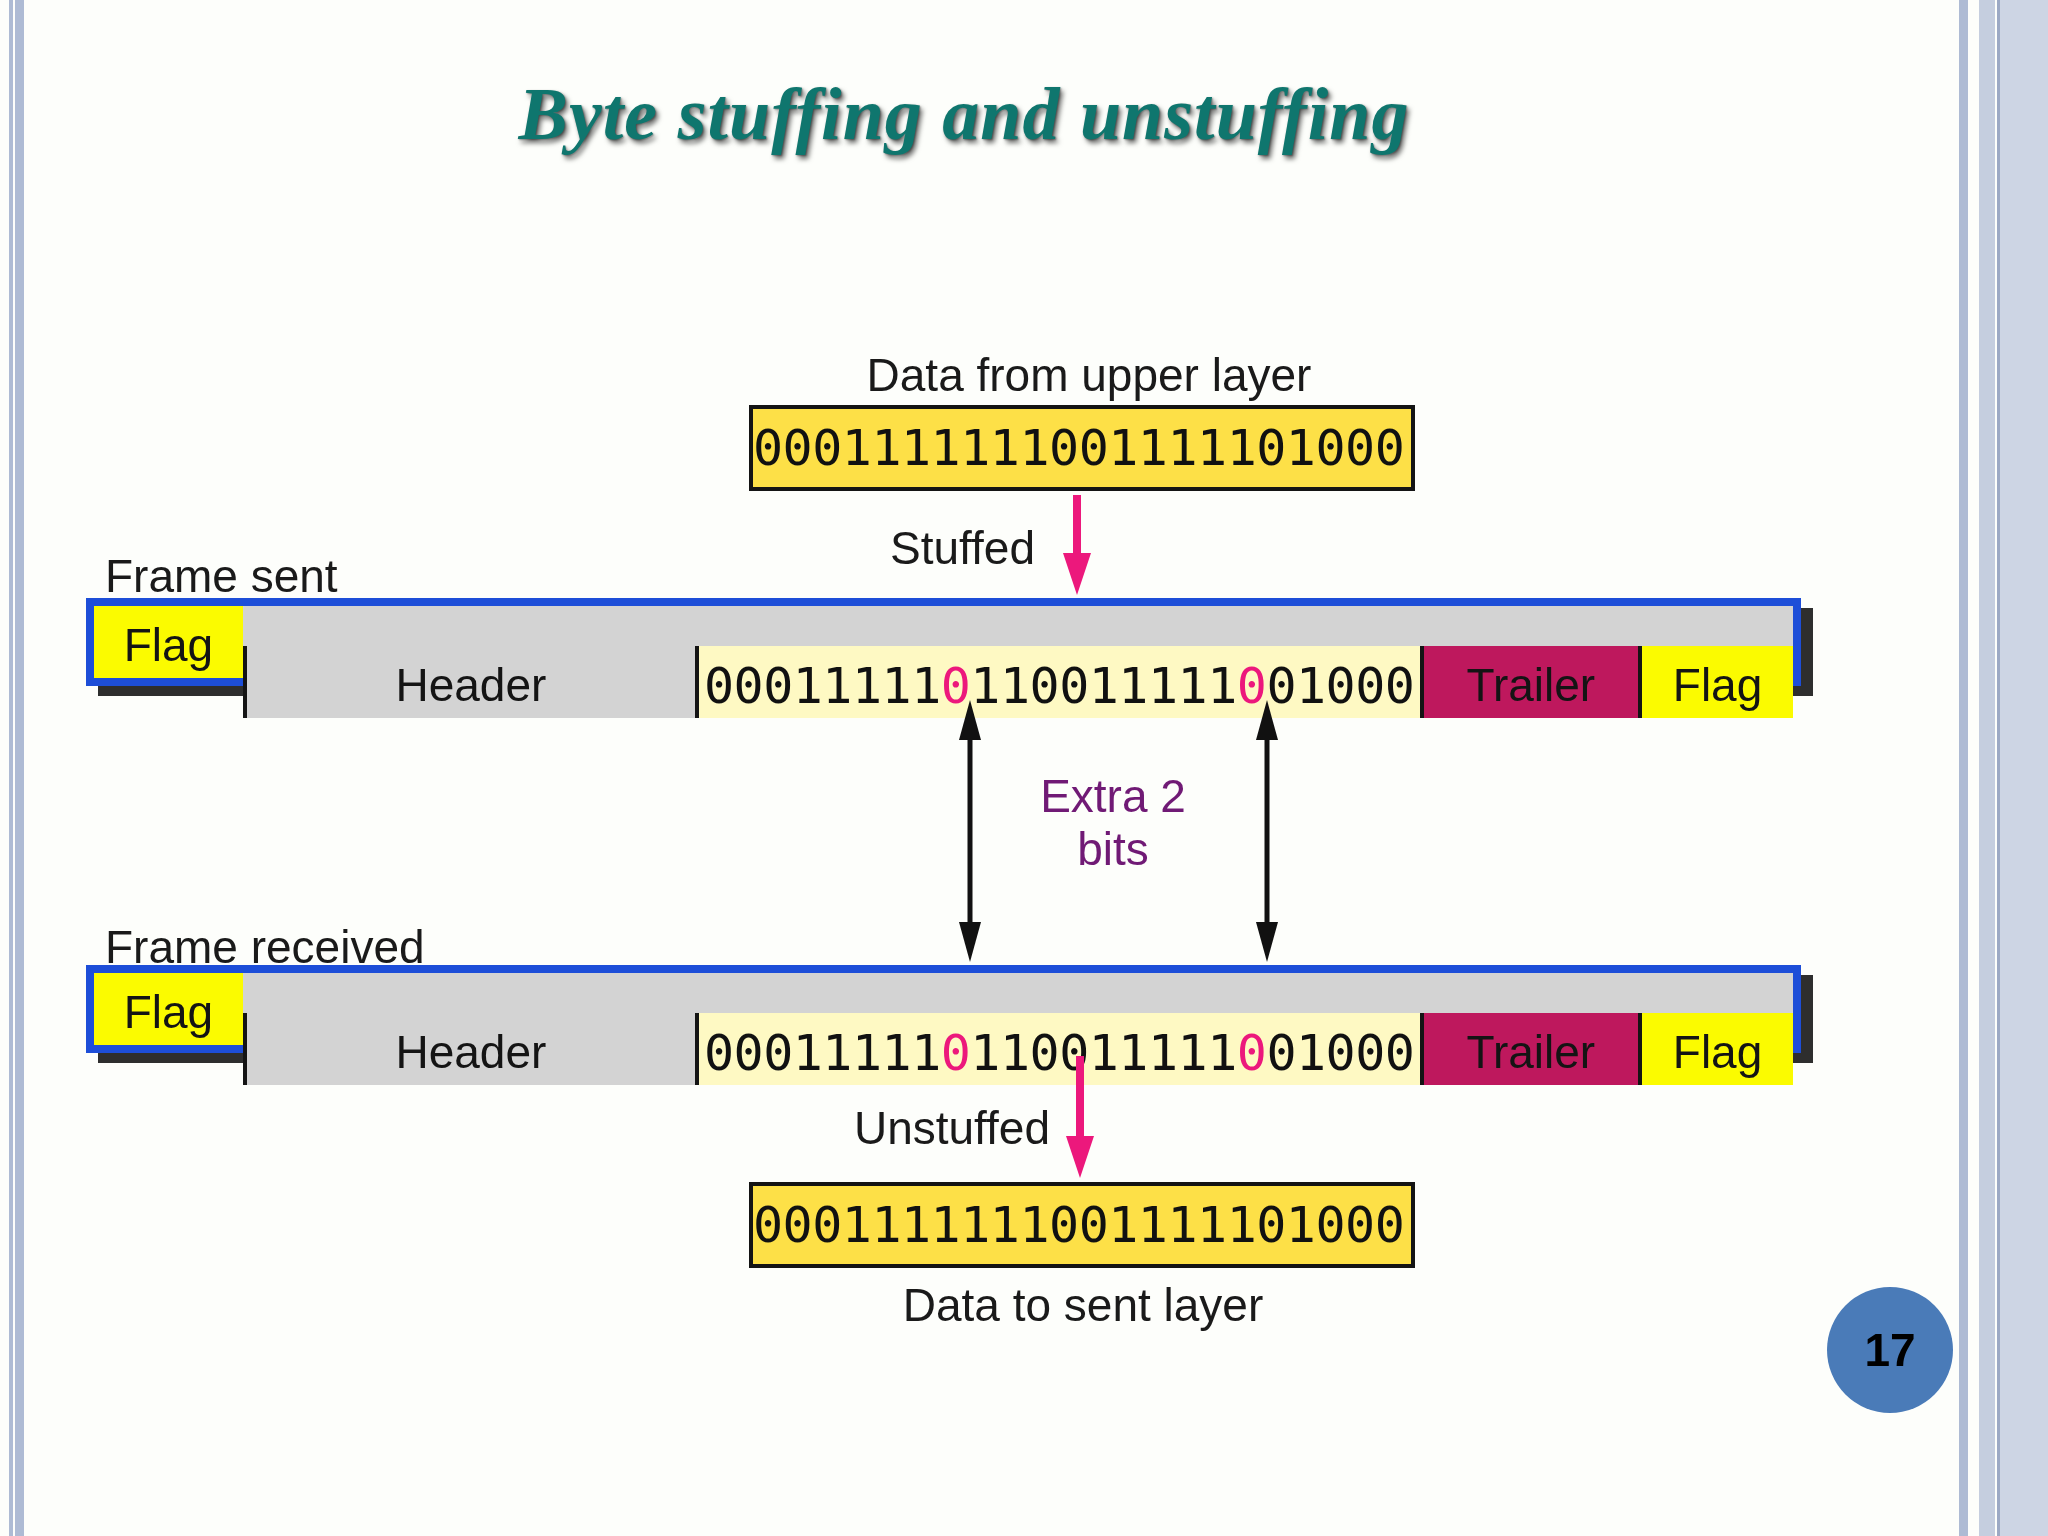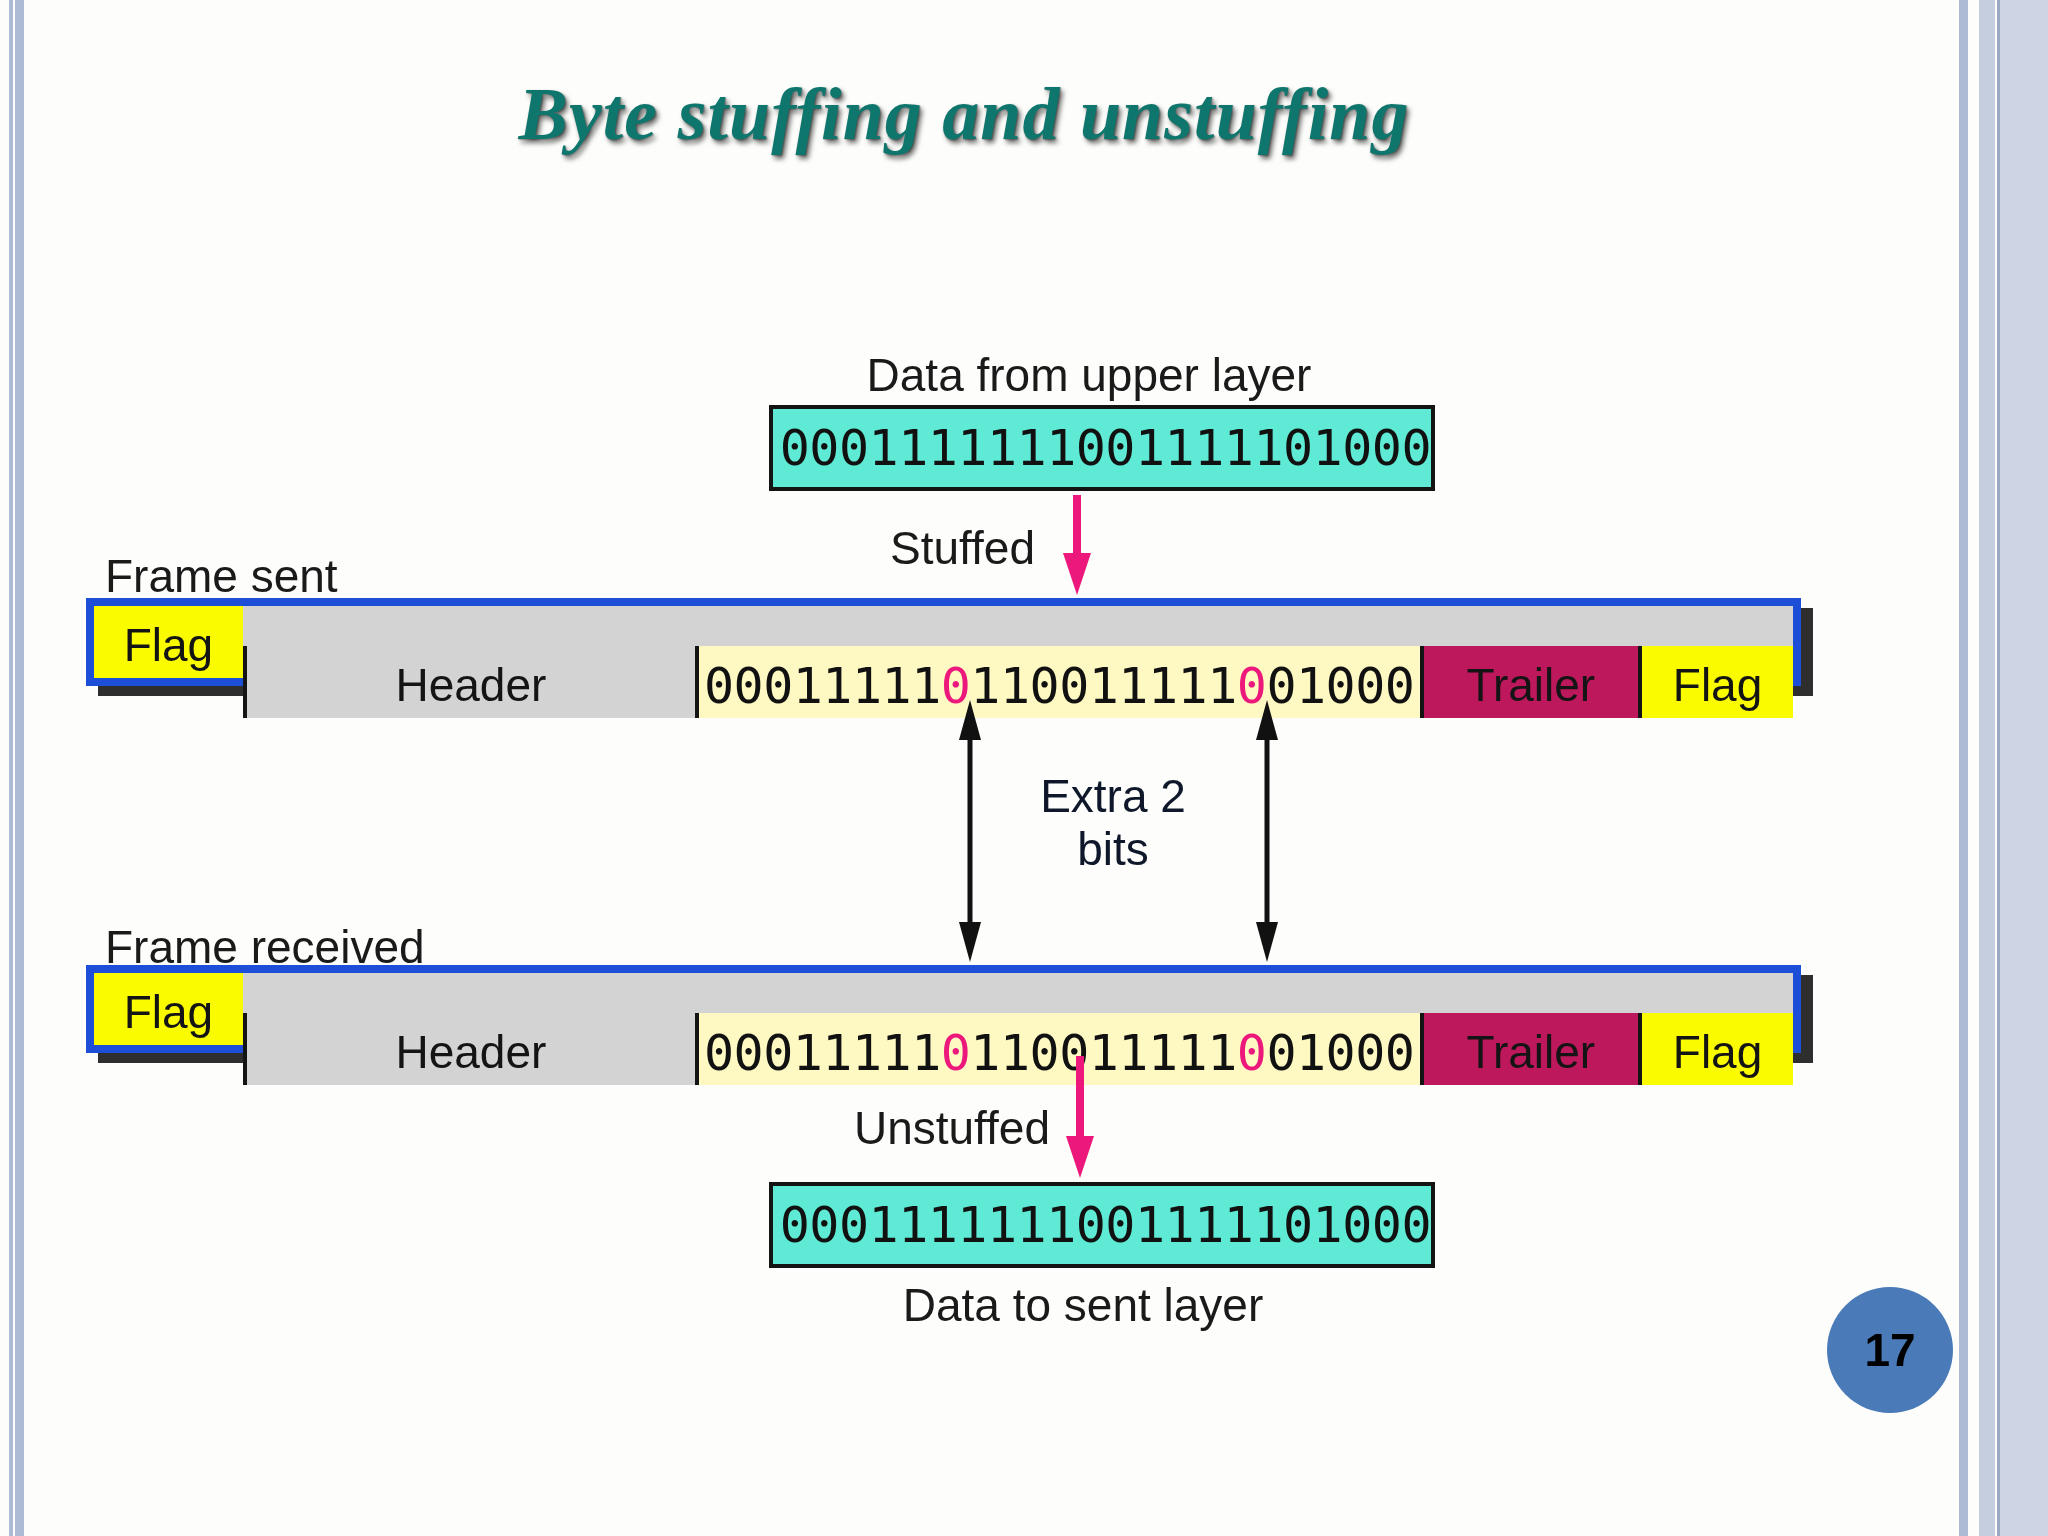--- a/index.html
+++ b/index.html
@@ -17,22 +17,22 @@
 
   
   #title{position:absolute;left:0;right:120px;top:72px;text-align:center;
          font-family:Liberation Serif, serif;font-style:italic;font-weight:bold;
          font-size:74px;letter-spacing:1px;color:#0f766e;
          text-shadow:3px 4px 5px rgba(0,0,0,0.55), 1px 1px 2px rgba(0,0,0,0.4);}
 
   .lbl{position:absolute;font-size:46px;color:#1a1a1a;white-space:nowrap;}
 
   
-  .bitbox{position:absolute;left:769px;width:666px;height:86px;background:#5eead4;
-          border:4px solid #141414;box-sizing:border-box;text-align:right;}
+  .bitbox{position:absolute;left:749px;width:666px;height:86px;background:#fde047;
+          border:4px solid #141414;box-sizing:border-box;text-align:left;}
   .bits{font-family:"DejaVu Sans Mono", monospace;font-size:50px;letter-spacing:-0.5px;
         line-height:78px;color:#111;white-space:nowrap;}
   #box-upper{top:405px;}
   #box-lower{top:1182px;}
 
   
   .frame-row{position:absolute;left:86px;width:1715px;height:88px;display:flex;
              border:8px solid #1d4ed8;box-sizing:border-box;
              box-shadow:12px 10px 0 #2e2e2e;background:#d3d3d3;}
   #row-sent{top:598px;}
@@ -45,21 +45,21 @@
   .cell.trl{width:220px;background:#be185d;}
   .cell.flag2{width:156px;background:#fbfb00;}
   .cell.data .bits{line-height:80px;}
   .stuffed-bit{color:#ec187c;}
 
   
   #lbl-data-upper{top:348px;left:819px;width:540px;text-align:center;}
   #lbl-stuffed{top:521px;left:760px;width:275px;text-align:right;}
   #lbl-frame-sent{top:549px;left:105px;}
   #lbl-extra{position:absolute;top:770px;left:963px;width:300px;text-align:center;
-             font-size:46px;line-height:53px;color:#0f172a;}
+             font-size:46px;line-height:53px;color:#701a75;}
   #lbl-frame-received{top:920px;left:105px;}
   #lbl-unstuffed{top:1101px;left:790px;width:260px;text-align:right;}
   #lbl-data-lower{top:1278px;left:813px;width:540px;text-align:center;}
 
   svg.arrow{position:absolute;}
 
   
   #page-badge{position:absolute;left:1827px;top:1287px;width:126px;height:126px;
               border-radius:50%;background:#4a7bb8;color:#000000;font-weight:bold;
               font-size:46px;display:flex;align-items:center;justify-content:center;}

